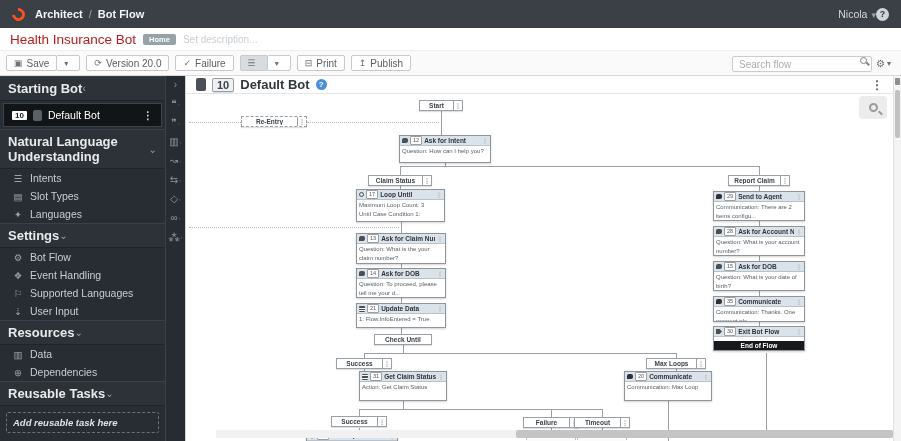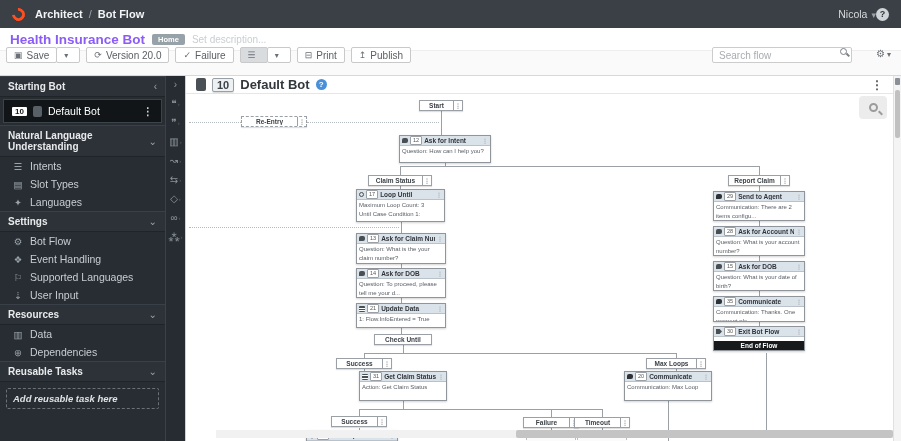--- a/index.html
+++ b/index.html
@@ -11,49 +11,49 @@
   .logo{width:13px;height:13px;border:3px solid #ff4f1f;border-left-color:transparent;border-radius:50%;transform:rotate(40deg);margin-right:10px}
   .crumb{font-size:11px;font-weight:bold;color:#f2f4f5}
   .crumb-sep{color:#9aa2a8;margin:0 6px;font-size:11px;font-weight:normal}
   .topbar-right{margin-left:auto;display:flex;align-items:center;gap:0}
   .user{font-size:10.5px;color:#d6d9dc}
   .caret::after{content:"▾";margin-left:4px;color:#9aa2a8;font-size:9px}
   .help-circle{width:13px;height:13px;border-radius:50%;background:#cfd4d8;color:#2f353a;font-size:9px;font-weight:bold;display:flex;align-items:center;justify-content:center}
 
   
   .titlebar{height:22px;background:#fff;display:flex;align-items:center;padding:0 10px;gap:7px;flex:none}
-  .flow-name{font-size:13.5px;font-weight:bold;color:#8b5cf6}
+  .flow-name{font-size:13.5px;font-weight:normal;color:#b91c1c}
   .division-badge{background:#97a1a8;color:#fff;font-size:7.5px;font-weight:bold;padding:1px 6px;border-radius:2px}
   .desc-ph{font-size:10px;color:#c9ced2}
 
   
-  .toolbar{height:20px;background:#fafafa;border-bottom:1px solid #d8d8d8;border-top:1px solid #eee;display:flex;align-items:flex-end;padding:12px 6px;gap:6px;flex:none}
+  .toolbar{height:20px;background:#fafafa;border-bottom:1px solid #d8d8d8;border-top:1px solid #eee;display:flex;align-items:center;padding:12px 6px;gap:6px;flex:none}
   .btn{display:flex;align-items:center;font-size:10px;color:#5a5f63;background:#fff;border:1px solid #c9c9c9;border-radius:2px;padding:1px 7px;height:16px;white-space:nowrap}
   .btn-group{display:flex}
   .btn-group .btn+.btn{margin-left:-1px}
   .btn.active{background:#d9dcde}
   .tbi{margin-right:4px;color:#6a7075;font-size:9px}
   .i-save::before{content:"▣"} .i-version::before{content:"⟳"} .i-validate::before{content:"✓"}
   .i-list::before{content:"☰";margin:0} .i-caretonly::before{content:"▾";margin:0;font-size:8px}
   .i-print::before{content:"⊟"} .i-publish::before{content:"↥"}
-  .toolbar-right{margin-left:auto;display:flex;align-items:center;gap:24px}
+  .toolbar-right{margin-left:auto;display:flex;align-items:center;gap:4px}
   .search-wrap{position:relative}
   .search-wrap input{width:140px;height:16px;border:1px solid #ccc;border-radius:2px;font-size:10px;padding:0 18px 0 6px;color:#444;font-family:"Liberation Sans",sans-serif}
   .search-wrap input::placeholder{color:#a8adb1}
   .mag{position:absolute;right:5px;top:3px;width:7px;height:7px;border:1.5px solid #7b8186;border-radius:50%}
   .mag::after{content:"";position:absolute;left:5px;top:5px;width:4px;height:1.5px;background:#7b8186;transform:rotate(45deg)}
   .gear-btn{font-size:10px;color:#6a7075;display:flex;align-items:center;gap:2px}
   .i-gear::before{content:"⚙"}
 
   
   .main{flex:1;display:flex;min-height:0}
 
   
   .sidebar{width:165px;background:#272d33;color:#cdd3d8;flex:none;overflow:hidden;font-size:10.5px}
-  .sb-head{display:flex;justify-content:space-between;align-items:center;padding:4px 8px;font-size:10px;font-weight:bold;color:#e8eaec;background:#2c3237;border-top:1px solid #394047;border-bottom:1px solid #1f2428}
+  .sb-head{display:flex;align-items:center;padding:4px 8px;font-size:13px;font-weight:bold;color:#e8eaec;background:#2c3237;border-top:1px solid #394047;border-bottom:1px solid #1f2428}
   .chev{color:#9aa3a9;font-size:10px;font-weight:normal}
   .chev-left::before{content:"‹"} .chev-down::before{content:"⌄"}
   .sb-item{display:flex;align-items:center;gap:6px;padding:3px 8px 3px 12px;color:#c8cdd2;cursor:pointer}
   .sb-item.sel{background:#121517;color:#fff;padding:5px 8px;border:1px solid #3c444b;margin:2px 3px}
   .sb-ic{width:12px;text-align:center;color:#9aa3a9;font-size:9.5px}
   .sb-badge{background:#fff;color:#16181b;font-weight:bold;font-size:8px;padding:0 3px;border-radius:1px}
   .sb-boticon{width:9px;height:11px;background:#585f66;border-radius:2px}
   .sb-label{flex:1;white-space:nowrap;overflow:hidden}
   .kebab{color:#d0d5d9}
   .kebab::before{content:"⋮";font-weight:bold}

